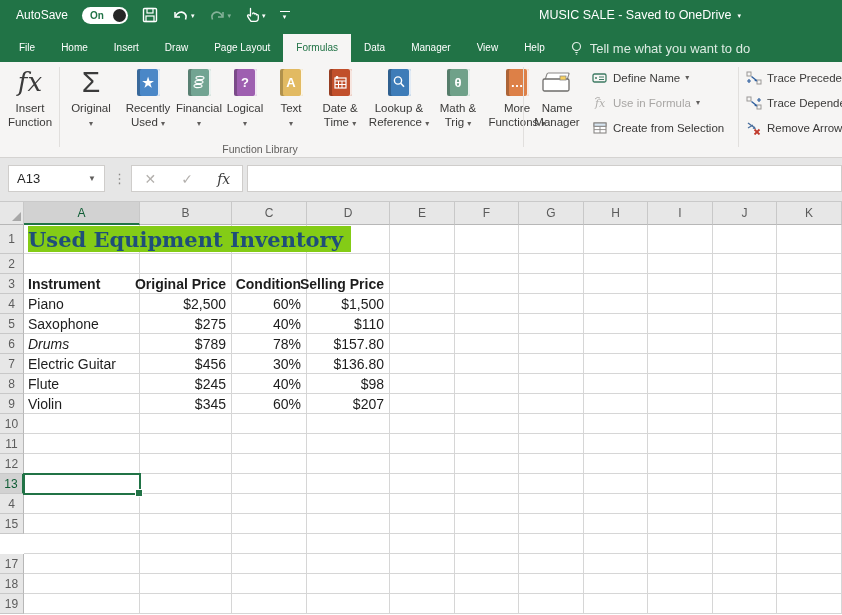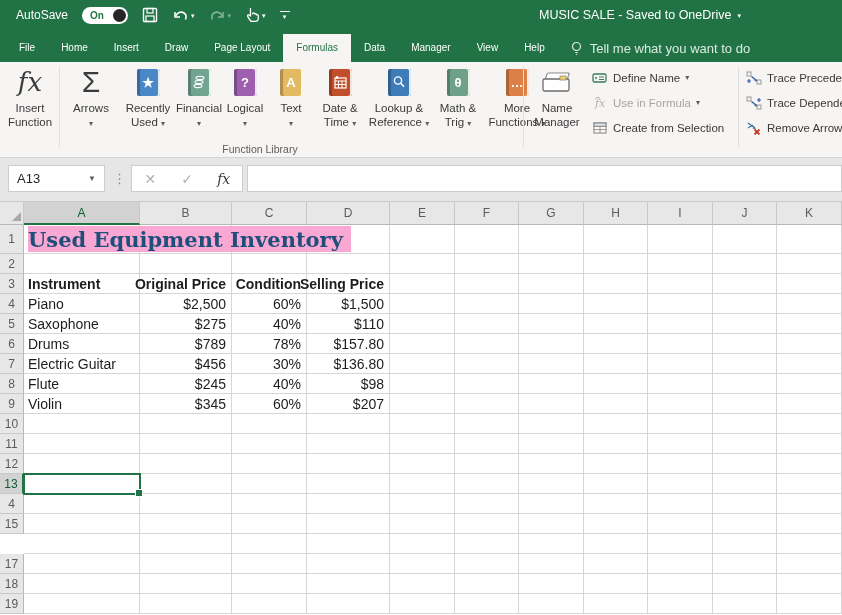--- a/index.html
+++ b/index.html
@@ -62,21 +62,21 @@
   .grid { position:absolute; left:0; top:202px; width:842px; height:413px; background:#fff; }
   .gh { position:absolute; top:0; height:23px; background:#e7e7e7; border-right:1px solid #c8c8c8; border-bottom:1px solid #b7b7b7; font-size:12px; color:#5c5c5c; display:flex; align-items:center; justify-content:center; }
   .gh.sel { background:#d2d2d2; color:#0e5c34; border-bottom:2px solid #217346; }
   .corner { background:#e7e7e7; }
   .corner::after { content:''; position:absolute; right:2px; bottom:3px; border-left:9px solid transparent; border-bottom:9px solid #a8a8a8; }
   .rh { position:absolute; left:0; width:24px; background:#e7e7e7; border-right:1px solid #b7b7b7; border-bottom:1px solid #c8c8c8; font-size:12px; color:#5c5c5c; display:flex; align-items:center; justify-content:center; }
   .rh.sel { background:#d2d2d2; color:#0e5c34; border-right:2px solid #217346; }
   .cell { position:absolute; border-right:1px solid #d6d6d6; border-bottom:1px solid #d6d6d6; font-size:14px; color:#1d1d1d; display:flex; align-items:center; padding:0 5px 0 4px; white-space:nowrap; overflow:visible; }
   .cell.num { justify-content:flex-end; }
   .cell.hdr { font-weight:bold; }
-  .sheet-title { position:absolute; z-index:2; background:#f9a8d4; font-family:"DejaVu Serif", serif; font-weight:bold; font-size:21px; color:#1f4e79; white-space:nowrap; padding-right:8px; display:flex; align-items:center; }
+  .sheet-title { position:absolute; z-index:2; background:#84cc16; font-family:"DejaVu Serif", serif; font-weight:bold; font-size:21px; color:#1f4e79; white-space:nowrap; padding-right:8px; display:flex; align-items:center; }
   .selbox { position:absolute; z-index:3; border:2px solid #217346; background:transparent; }
   .selbox::after { content:''; position:absolute; right:-4px; bottom:-4px; width:6px; height:6px; background:#217346; border:1px solid #fff; }
 </style>
 </head>
 <body>
 
 <div id="app">
 
   <div class="titlebar">
     <div class="qat">
@@ -150,21 +150,21 @@
         </div>
       <div class="l1">Insert</div>
       <div class="l2">Function</div>
     </div>
     <div class="rsep" style="left:59px;"></div>
     <div id="funclib-items">
         <div class="bigbtn" style="left: 62px; width: 58px;">
           <div class="ic">
             <span class="sigma">Σ</span>
           </div>
-          <div class="l1">Arrows</div>
+          <div class="l1">Original</div>
           <div class="l2"><span class="arrow">▾</span></div>
         </div>
         <div class="bigbtn" style="left: 122px; width: 52px;">
           <div class="ic">
             <div class="book" style="background: rgb(74, 135, 199);">★</div>
           </div>
           <div class="l1">Recently</div>
           <div class="l2">Used <span class="arrow">▾</span></div>
         </div>
         <div class="bigbtn" style="left: 176px; width: 46px; text-align: center;">
@@ -405,21 +405,21 @@
       <div class="cell num" style="left: 232px; top: 112px; width: 75px; height: 20px;">40%</div>
       <div class="cell num" style="left: 307px; top: 112px; width: 83px; height: 20px;">$110</div>
       <div class="cell" style="left: 390px; top: 112px; width: 65px; height: 20px;"></div>
       <div class="cell" style="left: 455px; top: 112px; width: 64px; height: 20px;"></div>
       <div class="cell" style="left: 519px; top: 112px; width: 65px; height: 20px;"></div>
       <div class="cell" style="left: 584px; top: 112px; width: 64px; height: 20px;"></div>
       <div class="cell" style="left: 648px; top: 112px; width: 65px; height: 20px;"></div>
       <div class="cell" style="left: 713px; top: 112px; width: 64px; height: 20px;"></div>
       <div class="cell" style="left: 777px; top: 112px; width: 65px; height: 20px;"></div>
       <div class="rh" style="top: 132px; height: 20px;">6</div>
-      <div class="cell" style="left: 24px; top: 132px; width: 116px; height: 20px;">Drums</div>
+      <div class="cell" style="left: 24px; top: 132px; width: 116px; height: 20px; font-style: italic;">Drums</div>
       <div class="cell num" style="left: 140px; top: 132px; width: 92px; height: 20px;">$789</div>
       <div class="cell num" style="left: 232px; top: 132px; width: 75px; height: 20px;">78%</div>
       <div class="cell num" style="left: 307px; top: 132px; width: 83px; height: 20px;">$157.80</div>
       <div class="cell" style="left: 390px; top: 132px; width: 65px; height: 20px;"></div>
       <div class="cell" style="left: 455px; top: 132px; width: 64px; height: 20px;"></div>
       <div class="cell" style="left: 519px; top: 132px; width: 65px; height: 20px;"></div>
       <div class="cell" style="left: 584px; top: 132px; width: 64px; height: 20px;"></div>
       <div class="cell" style="left: 648px; top: 132px; width: 65px; height: 20px;"></div>
       <div class="cell" style="left: 713px; top: 132px; width: 64px; height: 20px;"></div>
       <div class="cell" style="left: 777px; top: 132px; width: 65px; height: 20px;"></div>

